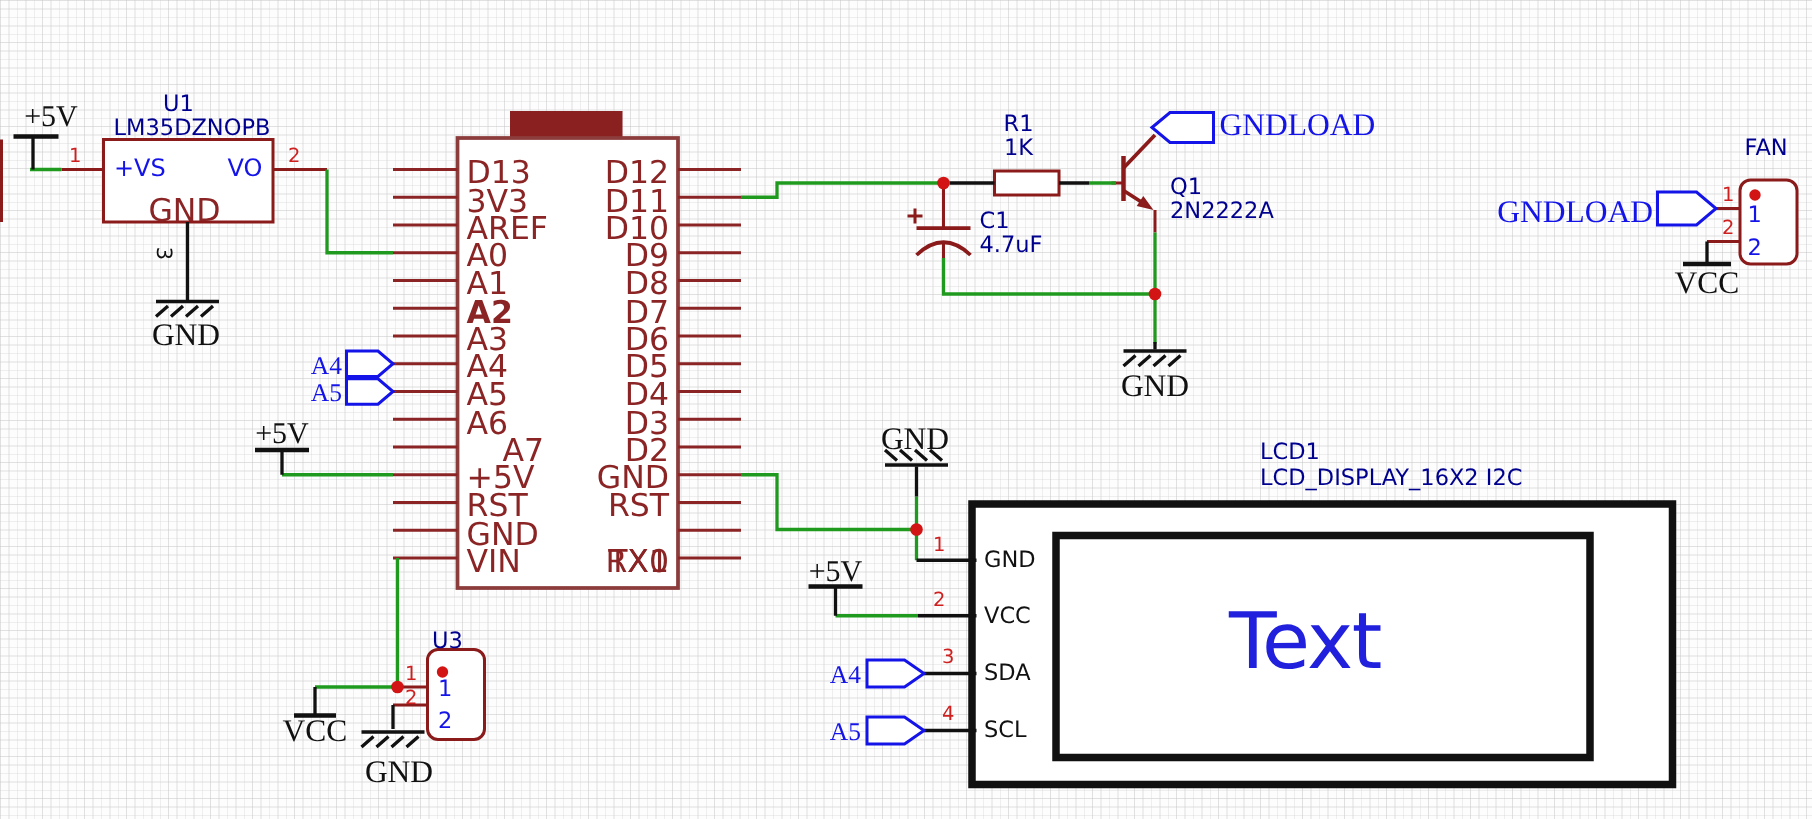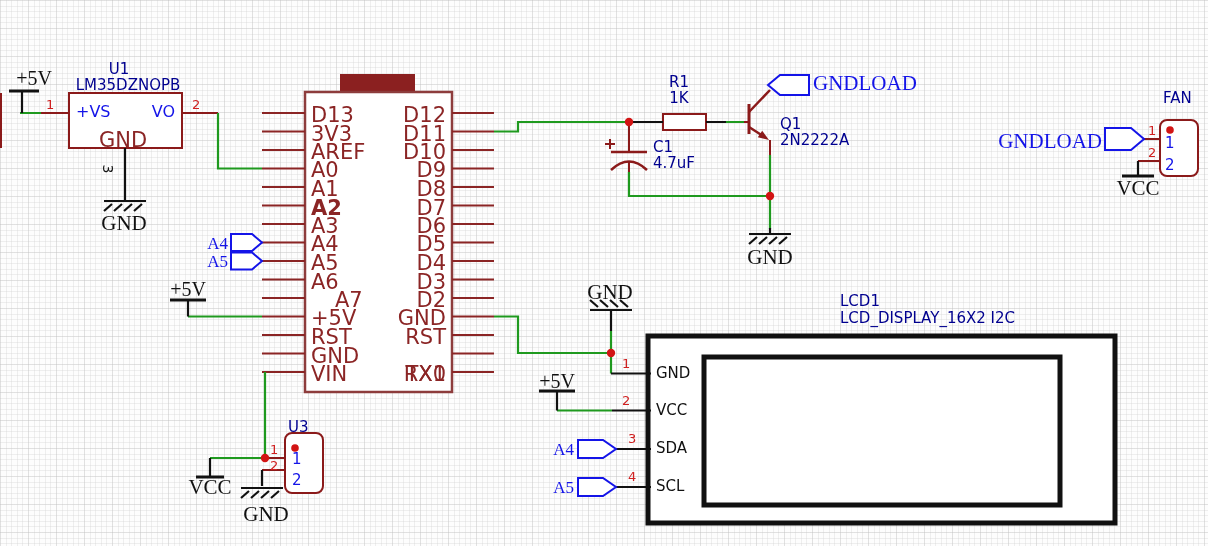--- a/index.html
+++ b/index.html
@@ -169,20 +169,21 @@
   <span class="t des" style="left:840px;top:294px;">LCD1</span>
   <span class="t des" style="left:840px;top:311px;">LCD_DISPLAY_16X2 I2C</span>
   <span class="t pnk" style="left:656px;top:366px;">GND</span>
   <span class="t pnk" style="left:656px;top:403px;">VCC</span>
   <span class="t pnk" style="left:656px;top:441px;">SDA</span>
   <span class="t pnk" style="left:656px;top:479px;">SCL</span>
   <span class="t num" style="left:622px;top:357px;">1</span>
   <span class="t num" style="left:622px;top:394px;">2</span>
   <span class="t num" style="left:628px;top:432px;">3</span>
   <span class="t num" style="left:628px;top:470px;">4</span>
+  <span class="t screen-text c" style="left:692px;top:402px;width:356px;">Text</span>
 
   <span class="t des" style="left:1163px;top:91px;">FAN</span>
   <span class="t num" style="left:1148px;top:124px;">1</span>
   <span class="t num" style="left:1148px;top:146px;">2</span>
   <span class="t numb" style="left:1165px;top:136px;">1</span>
   <span class="t numb" style="left:1165px;top:158px;">2</span>
 
   <span class="t des" style="left:288px;top:420px;">U3</span>
   <span class="t num" style="left:270px;top:443px;">1</span>
   <span class="t num" style="left:270px;top:459px;">2</span>

